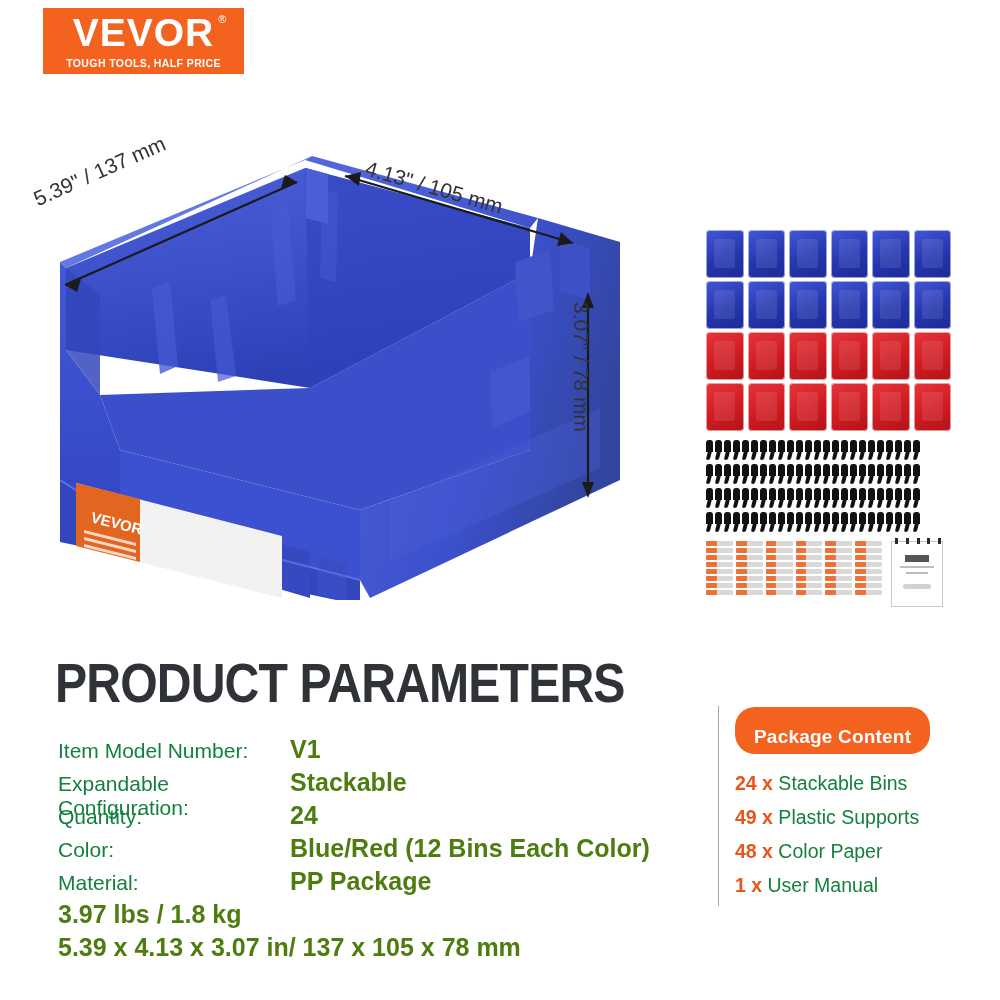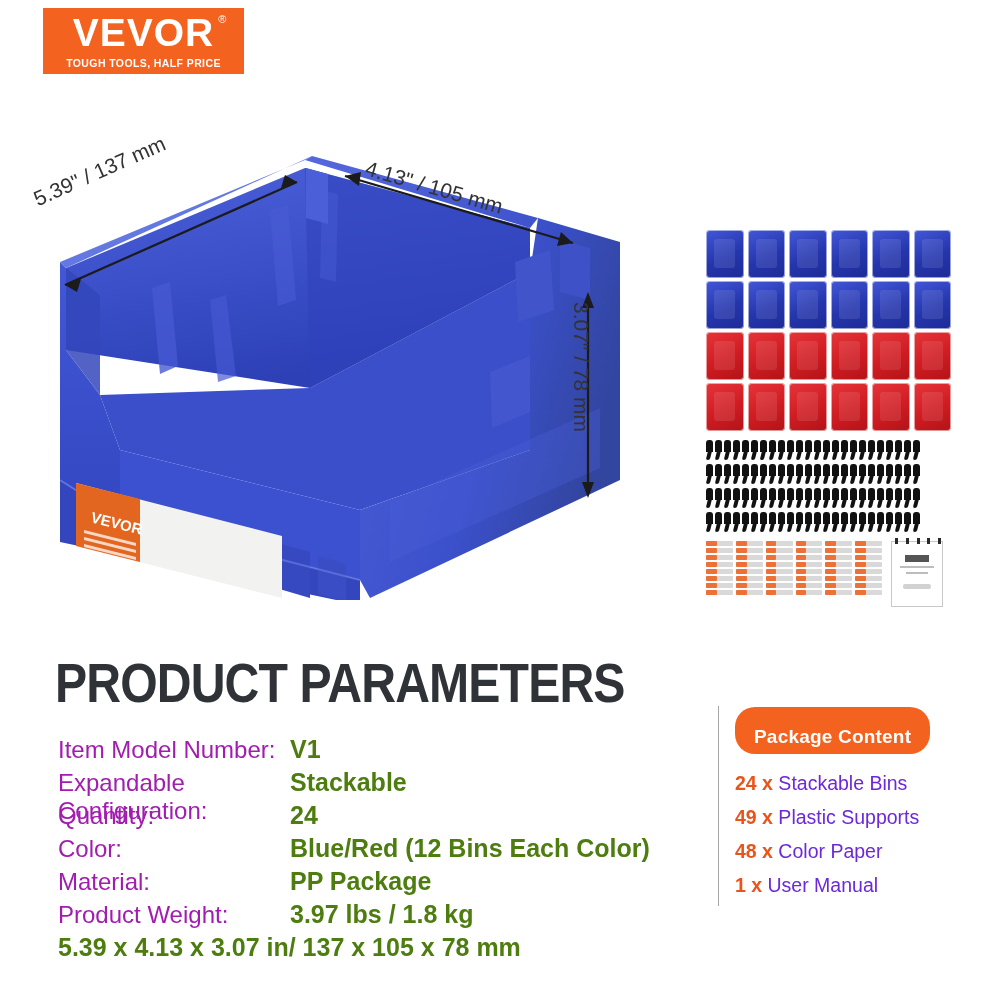--- a/index.html
+++ b/index.html
@@ -93,38 +93,38 @@
   .section-title {
     position:absolute; left:55px; top:650px;
     font-size:56px; font-weight:bold; color:#2f3338;
     letter-spacing:-1px; transform:scaleX(.86); transform-origin:left center;
     font-family:"Liberation Sans", sans-serif;
   }
 
   
   .params { position:absolute; left:58px; top:735px; width:640px; }
   .param-row { display:flex; align-items:baseline; height:33px; }
-  .param-label { width:232px; color:#a21caf; font-size:24px; }
+  .param-label { width:232px; color:#15803d; font-size:21px; }
   .param-value { color:#4d7c0f; font-size:25px; font-weight:bold; }
 
   .divider {
     position:absolute; left:718px; top:706px; width:1px; height:200px;
     background:#a8a8a8;
   }
 
   
   .pkg { position:absolute; left:735px; top:707px; width:215px; }
   .pkg-pill {
     display:inline-block; background:#f4621f; color:#fff; font-weight:bold;
     font-size:19px; padding:19px 19px 6px; border-radius:20px; letter-spacing:.2px;
   }
   .pkg-list { margin-top:18px; display:flex; flex-direction:column; gap:11px; }
   .pkg-item { font-size:19.5px; white-space:nowrap; }
   .pkg-count { color:#e8541a; font-weight:bold; }
-  .pkg-name { color:#6d28d9;text-align:center; }
+  .pkg-name { color:#15803d;text-align:center; }
 </style>
 </head>
 <body>
 
 <div class="logo">
   <div class="logo-word">
     <span>VEVOR</span><span class="logo-reg">®</span>
   </div>
   <div class="logo-tag">TOUGH TOOLS, HALF PRICE</div>
 </div>
@@ -454,21 +454,20 @@
     </div>
     <div class="param-row">
       <div class="param-label">Color:</div>
       <div class="param-value">Blue/Red (12 Bins Each Color)</div>
     </div>
     <div class="param-row">
       <div class="param-label">Material:</div>
       <div class="param-value">PP Package</div>
     </div>
     <div class="param-row">
-      <div class="param-label">Product Weight:</div>
       <div class="param-value">3.97 lbs / 1.8 kg</div>
     </div>
     <div class="param-row">
       <div class="param-value">5.39 x 4.13 x 3.07 in/ 137 x 105 x 78 mm</div>
     </div>
   </div>
 
 <div class="divider"></div>
 
 <div class="pkg">

